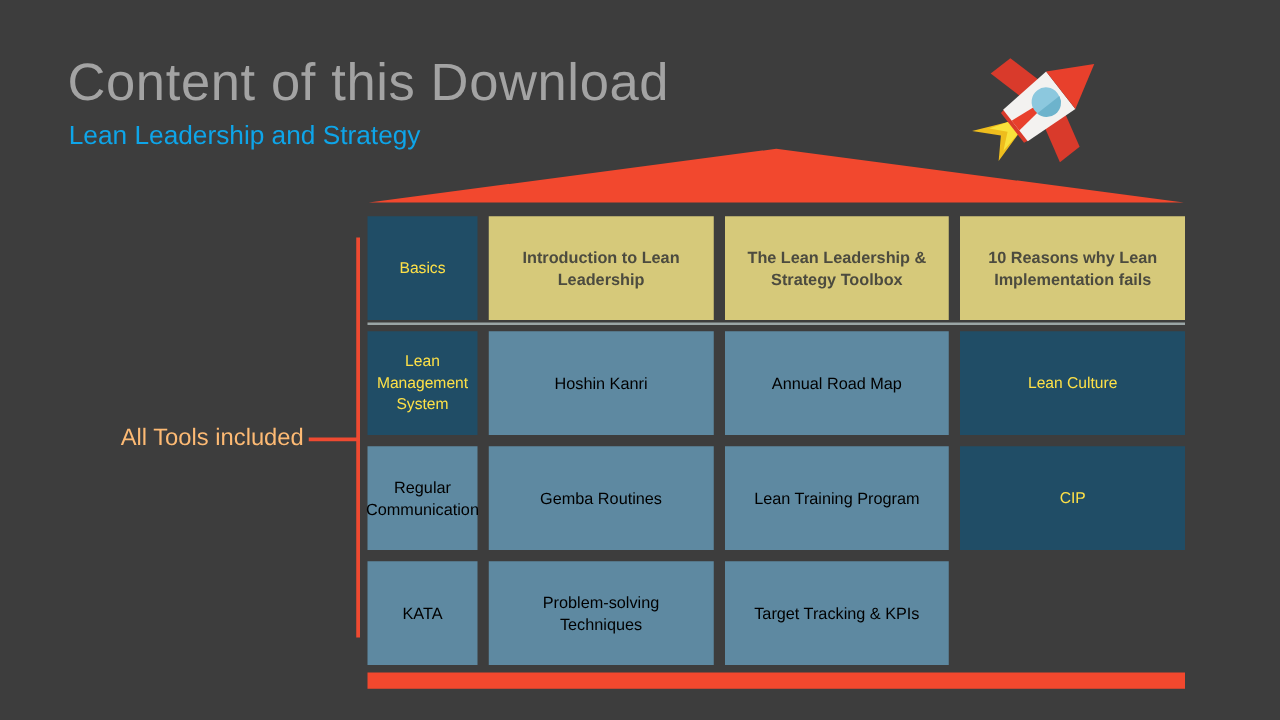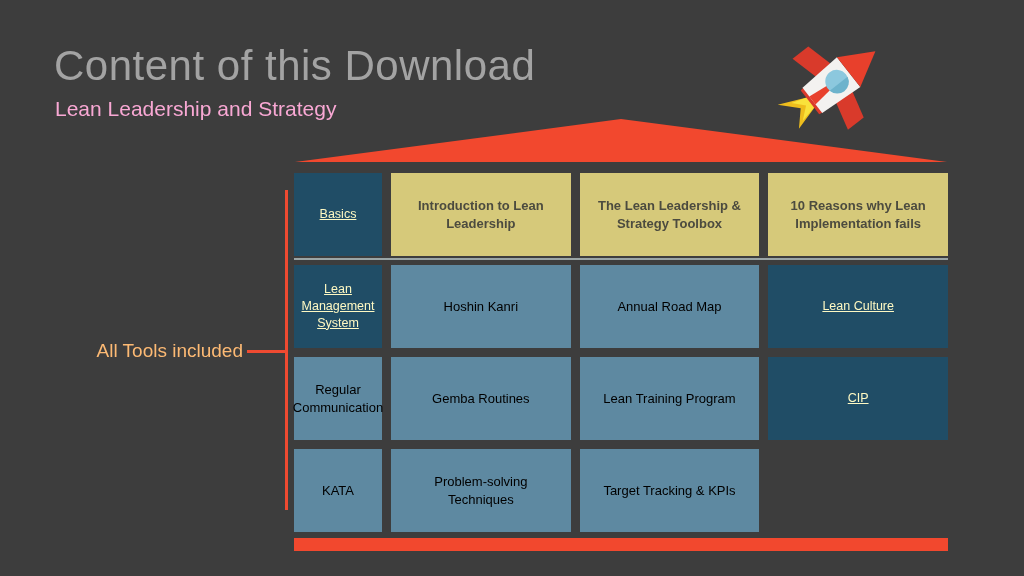--- a/index.html
+++ b/index.html
@@ -24,21 +24,21 @@
     color: #a3a3a3;
     white-space: nowrap;
   }
 
   .subtitle {
     position: absolute;
     left: 55px;
     top: 97px;
     font-size: 21px;
     font-weight: 400;
-    color: #f9a8d4;
+    color: #0ea5e9;
     white-space: nowrap;
   }
 
   .rocket {
     position: absolute;
     left: 762px;
     top: 22px;
     width: 150px;
     height: 112px;
   }
@@ -67,24 +67,23 @@
     align-items: center;
     justify-content: center;
     text-align: center;
     padding: 4px 14px;
     line-height: 1.35;
     font-size: 13px;
   }
 
   .cell-header {
     background: #204d66;
-    color: #fef9c3;
+    color: #fde047;
     font-size: 12.5px;
     padding: 4px 6px;
-    text-decoration: underline;
   }
 
   .cell-yellow {
     background: #d6c97a;
     color: #4c4b3f;
     font-weight: bold;
   }
 
   .cell-blue {
     background: #5e89a1;

